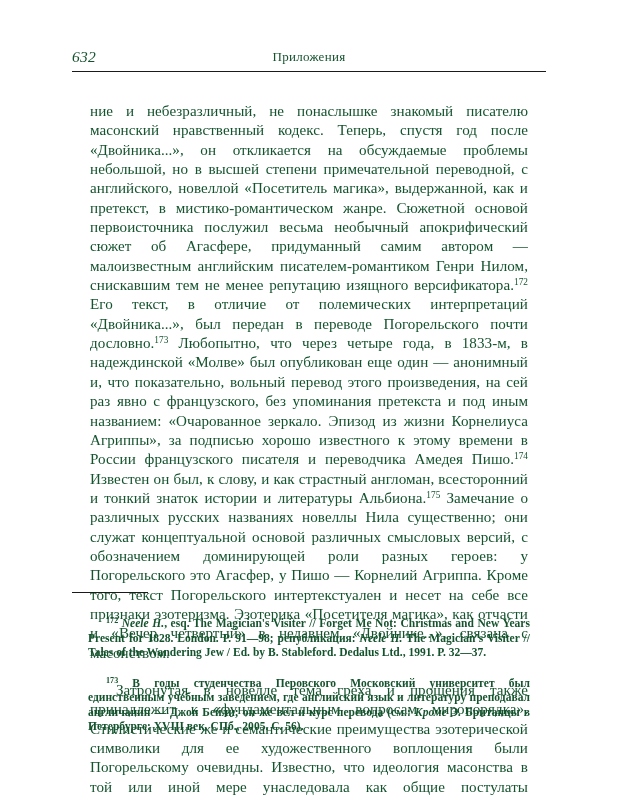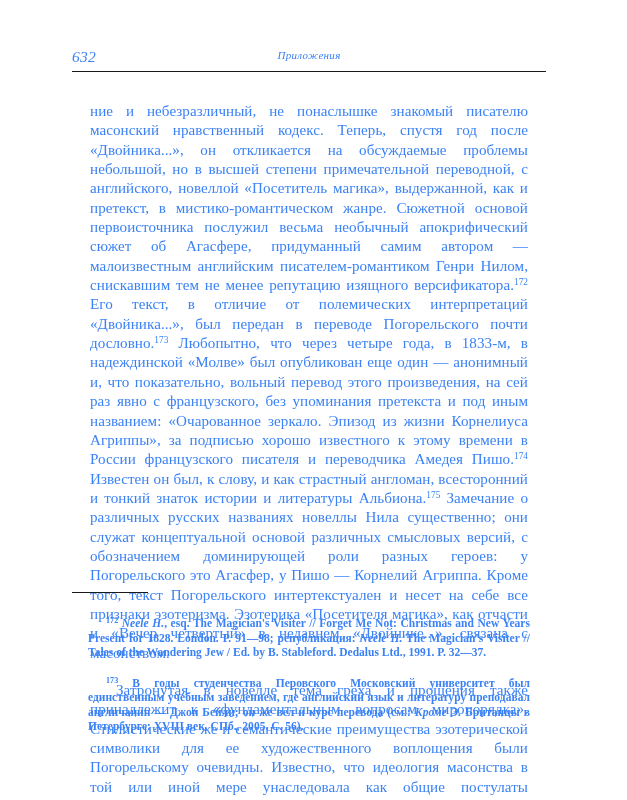--- a/index.html
+++ b/index.html
@@ -8,21 +8,21 @@
     padding: 0;
     background: #ffffff;
   }
   .page {
     position: relative;
     width: 627px;
     height: 800px;
     background: #ffffff;
     overflow: hidden;
     font-family: "Liberation Serif", "DejaVu Serif", serif;
-    color: #3b82f6;
+    color: #14532d;
   }
 
   
   .running-head {
     position: absolute;
     left: 72px;
     top: 48px;
     width: 474px;
     height: 22px;
   }
@@ -33,22 +33,21 @@
     font-size: 15.5px;
     font-style: italic;
     letter-spacing: 0.2px;
   }
   .head-title {
     position: absolute;
     left: 0;
     top: 1px;
     width: 474px;
     text-align: center;
-    font-size: 11px;
-    font-style: italic;
+    font-size: 13px;
     letter-spacing: 0.3px;
   }
   .head-rule {
     position: absolute;
     left: 72px;
     top: 71px;
     width: 474px;
     height: 1px;
     background: #1a1a1a;
   }

